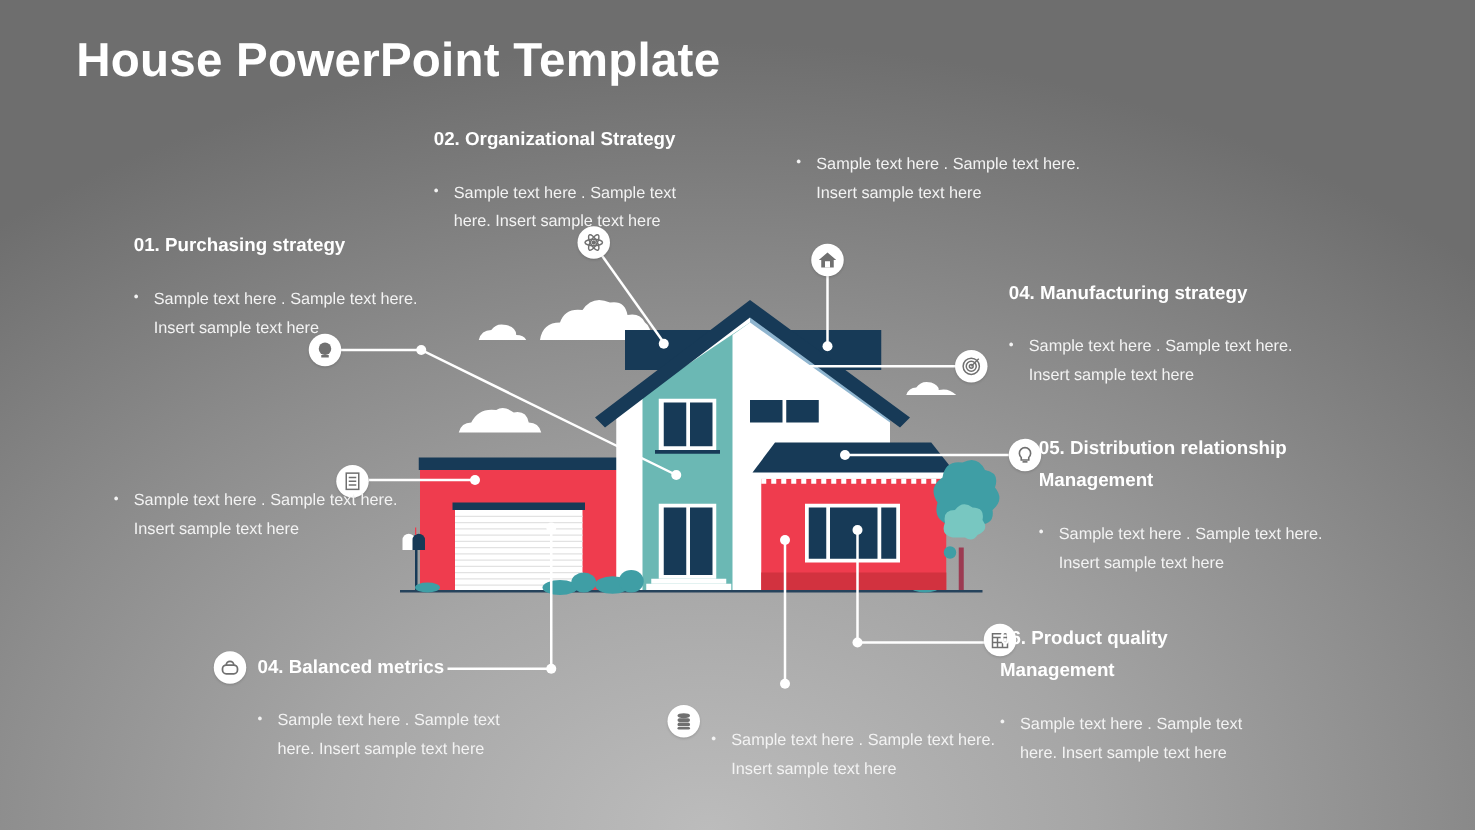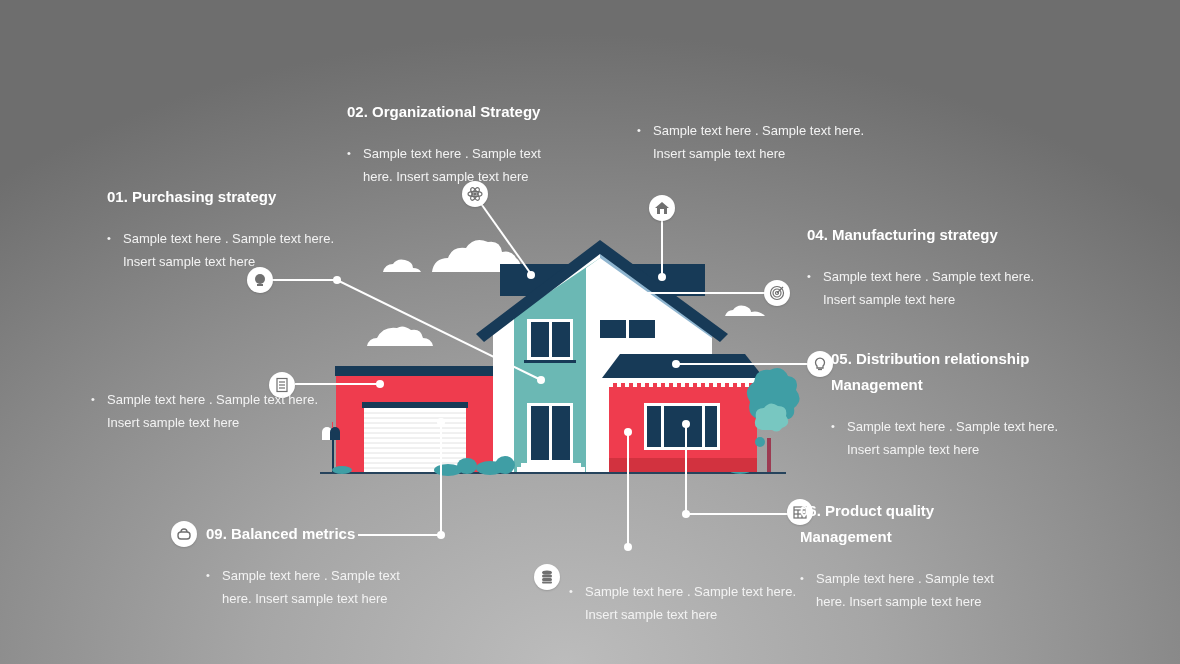--- a/index.html
+++ b/index.html
@@ -27,20 +27,21 @@
     background:#ffffff; display:flex; align-items:center; justify-content:center;
     box-shadow:0 1px 2px rgba(0,0,0,0.15);
   }
   .icon-circle svg { width:16px; height:16px; }
 </style>
 </head>
 <body>
 
 <div class="slide">
 
+  <h1 class="title">House PowerPoint Template</h1>
 
   <svg class="art" width="1180" height="664" viewBox="0 0 1180 664">
 
     <g fill="#ffffff">
       <path d="M432 272 q2-14 16-14 q4-12 18-10 q8-12 22-6 q12-2 14 10 q10-2 14 6 q6 4 4 14 z"></path>
       <path d="M383 272 q2-8 10-8 q4-6 12-4 q8 2 8 8 q6 0 8 4 z"></path>
       <path d="M367 346 q2-8 10-8 q6-12 20-10 q6-4 14 2 q10-2 12 8 q8 0 10 8 z"></path>
       <path d="M725 316 q2-6 8-6 q4-6 12-4 q6 2 6 6 q8-2 14 4 z"></path>
     </g>
 
@@ -274,21 +275,21 @@
   <div class="block" style="left:800px;top:498px;width:200px;">
     <h3>06. Product quality Management</h3>
     <div class="body">Sample text here . Sample text here. Insert sample text here</div>
   </div>
 
   <div class="block" style="left:569px;top:563px;width:260px;">
     <div class="body" style="width:230px;">Sample text here . Sample text here. Insert sample text here</div>
   </div>
 
   <div class="block" style="left:206px;top:521px;width:210px;">
-    <h3>09. Balanced metrics</h3>
+    <h3>04. Balanced metrics</h3>
     <div class="body" style="width:190px;">Sample text here . Sample text here. Insert sample text here</div>
   </div>
 
   <div class="block" style="left:91px;top:371px;width:240px;">
     <div class="body">Sample text here . Sample text here. Insert sample text here</div>
   </div>
 
 </div>
 
 </body></html>

